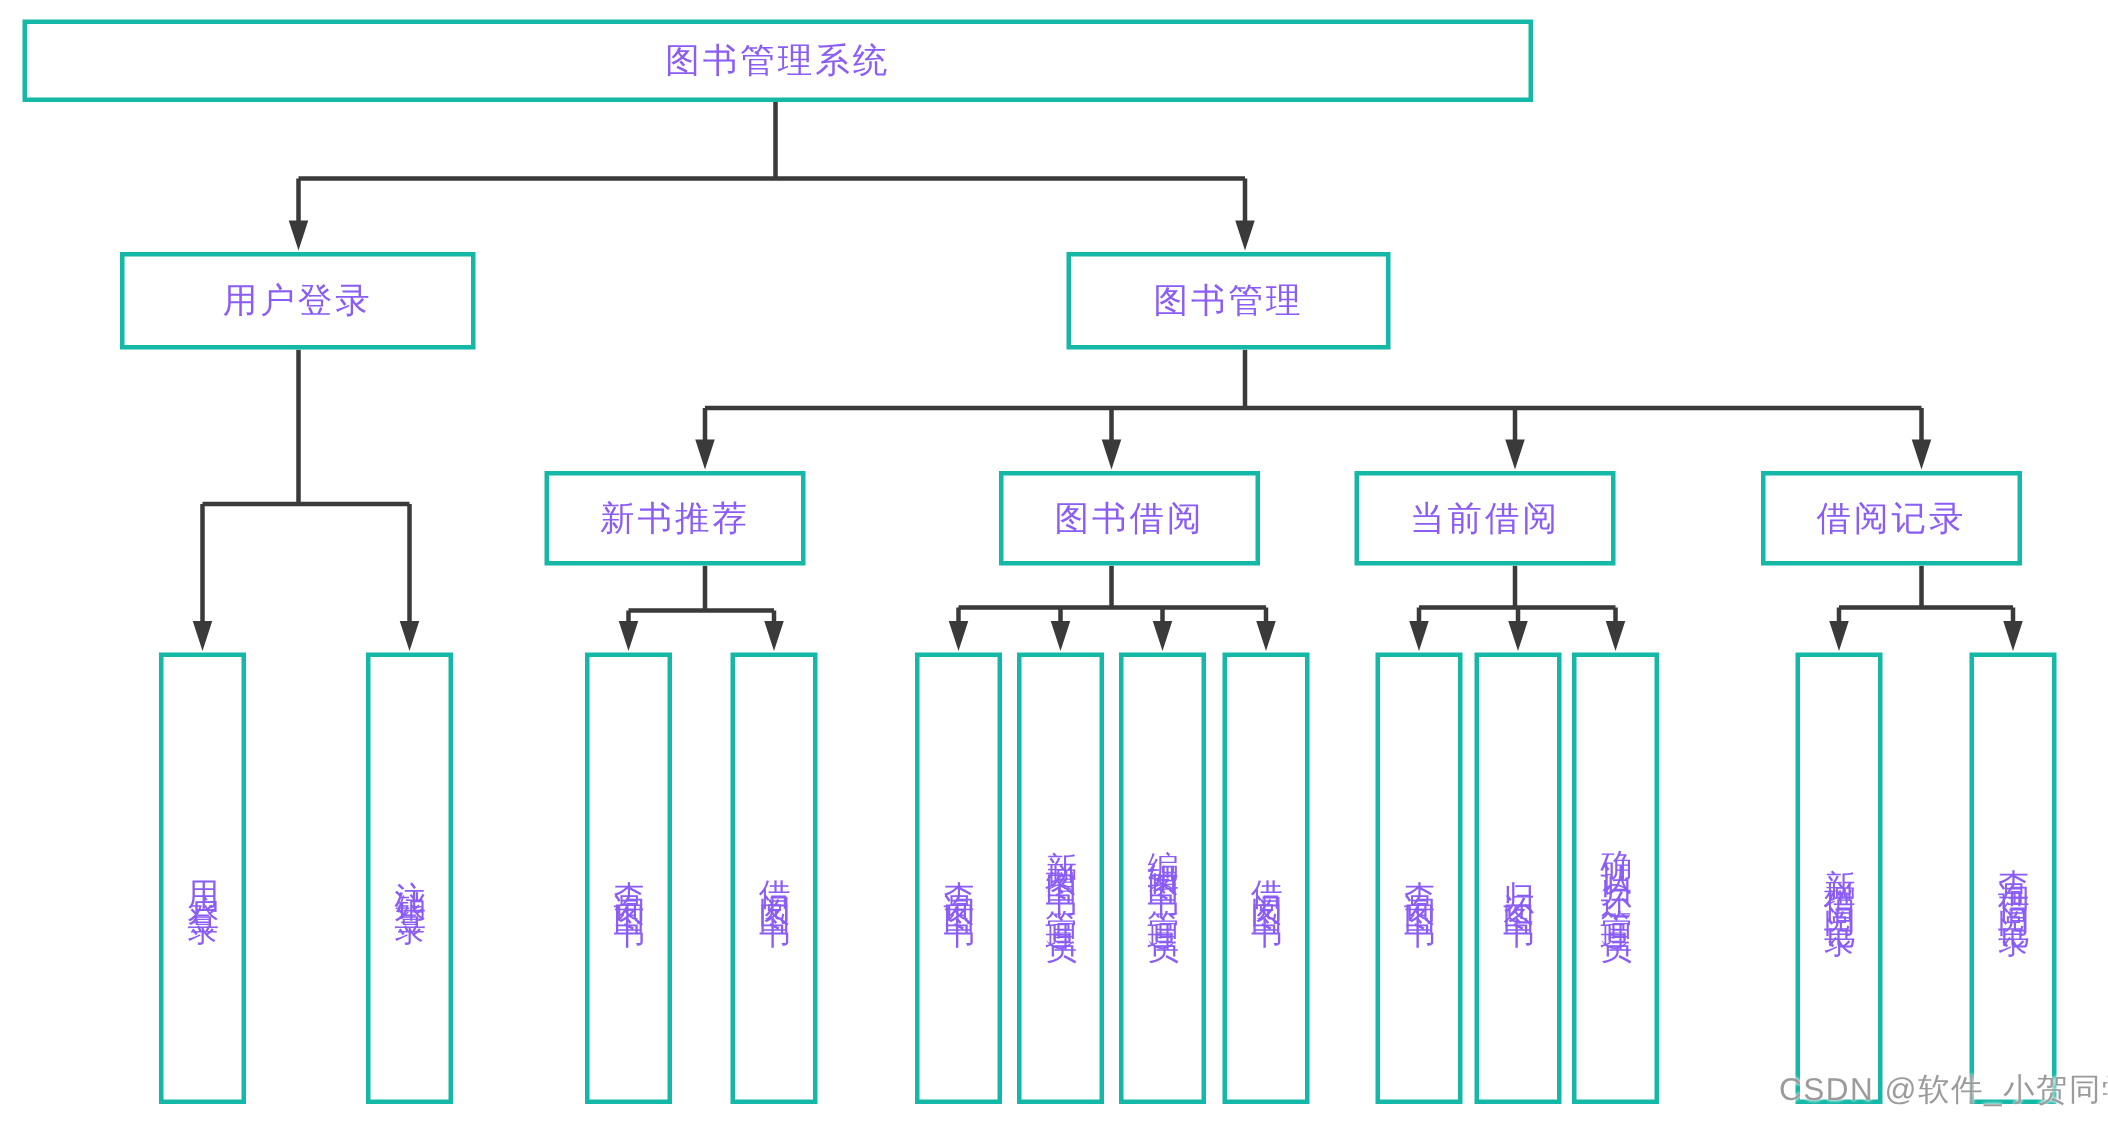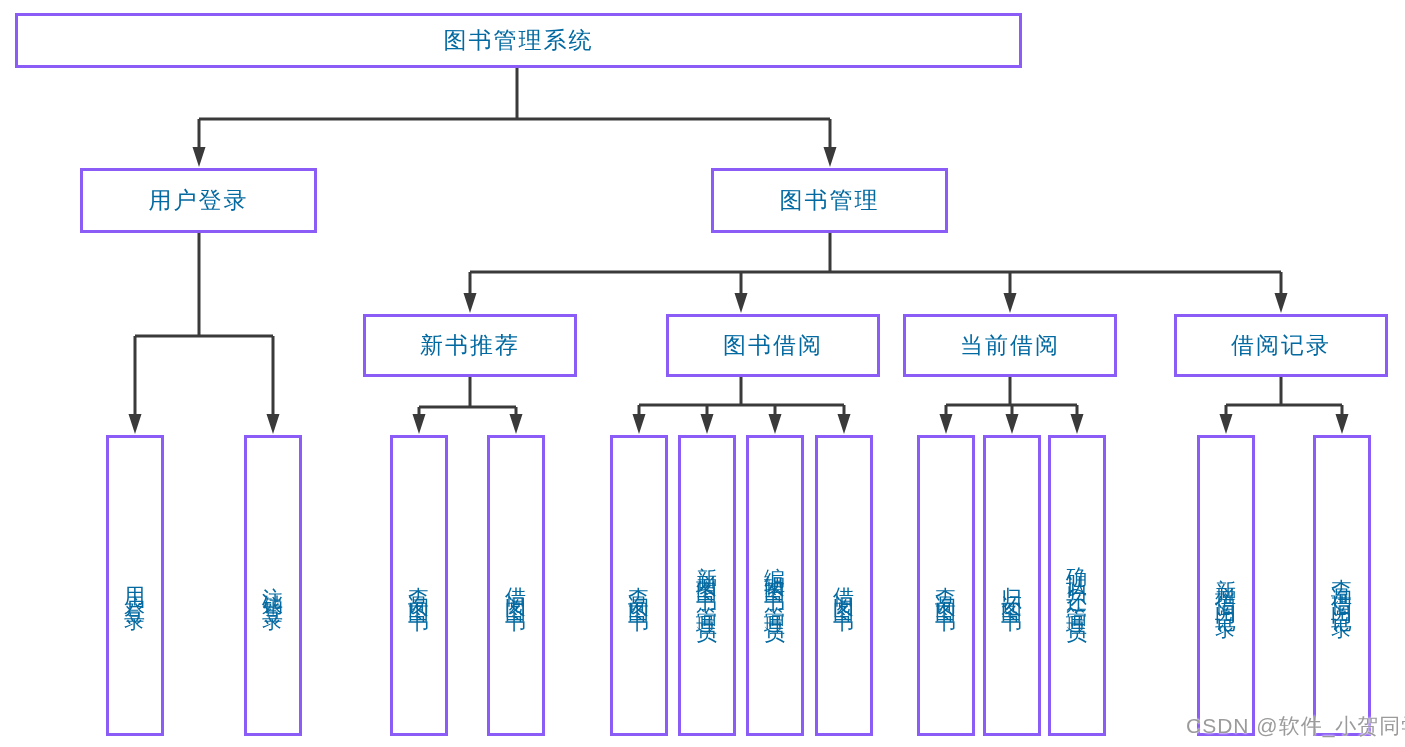--- a/index.html
+++ b/index.html
@@ -13,41 +13,41 @@
   }
   #connector-layer {
     position: absolute;
     left: 0; top: 0;
     width: 1405px; height: 747px;
   }
   .box {
     position: absolute;
     box-sizing: border-box;
     background: #ffffff;
-    border: 3px solid #8b5cf6;
-    color: #0369a1;
+    border: 3px solid #14b8a6;
+    color: #8b5cf6;
     display: flex;
     align-items: center;
     justify-content: center;
     text-align: right;
   }
   .h-box {
     font-size: 23px;
     letter-spacing: 2px;
   }
   .v-box {
     writing-mode: vertical-rl;
     font-size: 21px;
     letter-spacing: 8px;
     line-height: 1;
   }
   .root-box  { left: 15px;  top: 13px;  width: 1007px; height: 55px; }
   .l2a { left: 80px;  top: 168px; width: 237px; height: 65px; }
-  .l2b { left: 711px; top: 168px; width: 237px; height: 65px; }
-  .l3  { top: 314px; width: 214px; height: 63px; }
+  .l2b { left: 711px; top: 168px; width: 216px; height: 65px; }
+  .l3  { top: 314px; width: 174px; height: 63px; }
   .l3-1 { left: 363px; }
   .l3-2 { left: 666px; }
   .l3-3 { left: 903px; }
   .l3-4 { left: 1174px; }
   .leaf { top: 435px; width: 58px; height: 301px; }
   .leaf-a1 { left: 106px; }
   .leaf-a2 { left: 244px; }
   .leaf-b1 { left: 390px; }
   .leaf-b2 { left: 487px; }
   .leaf-c1 { left: 610px; }

